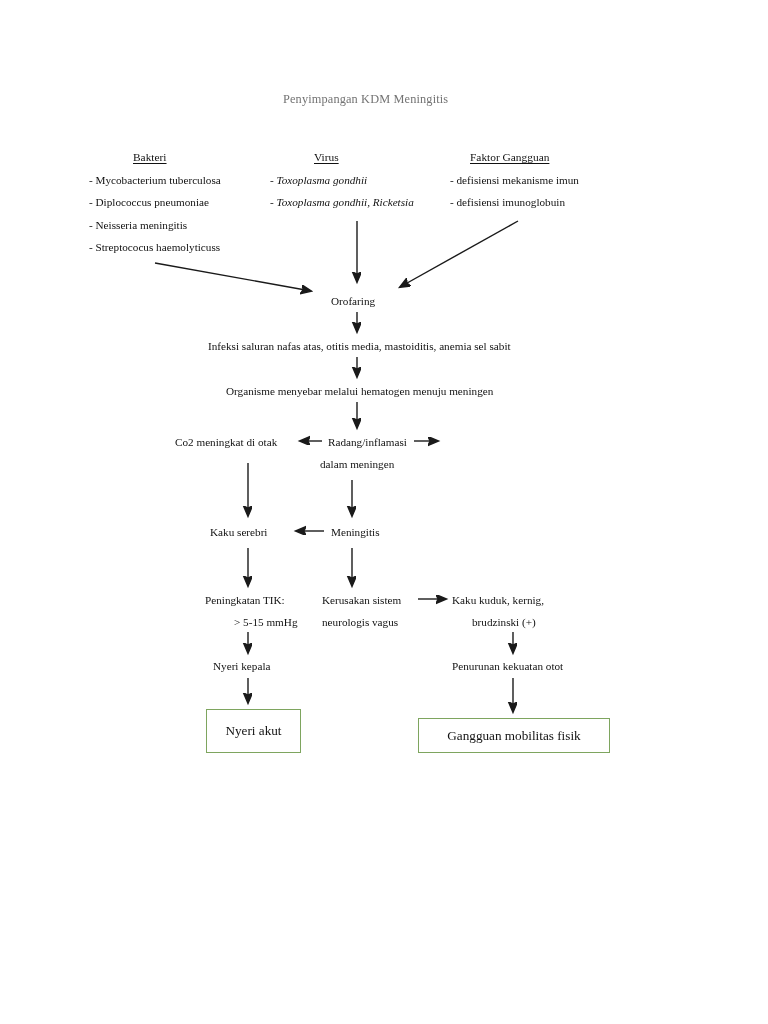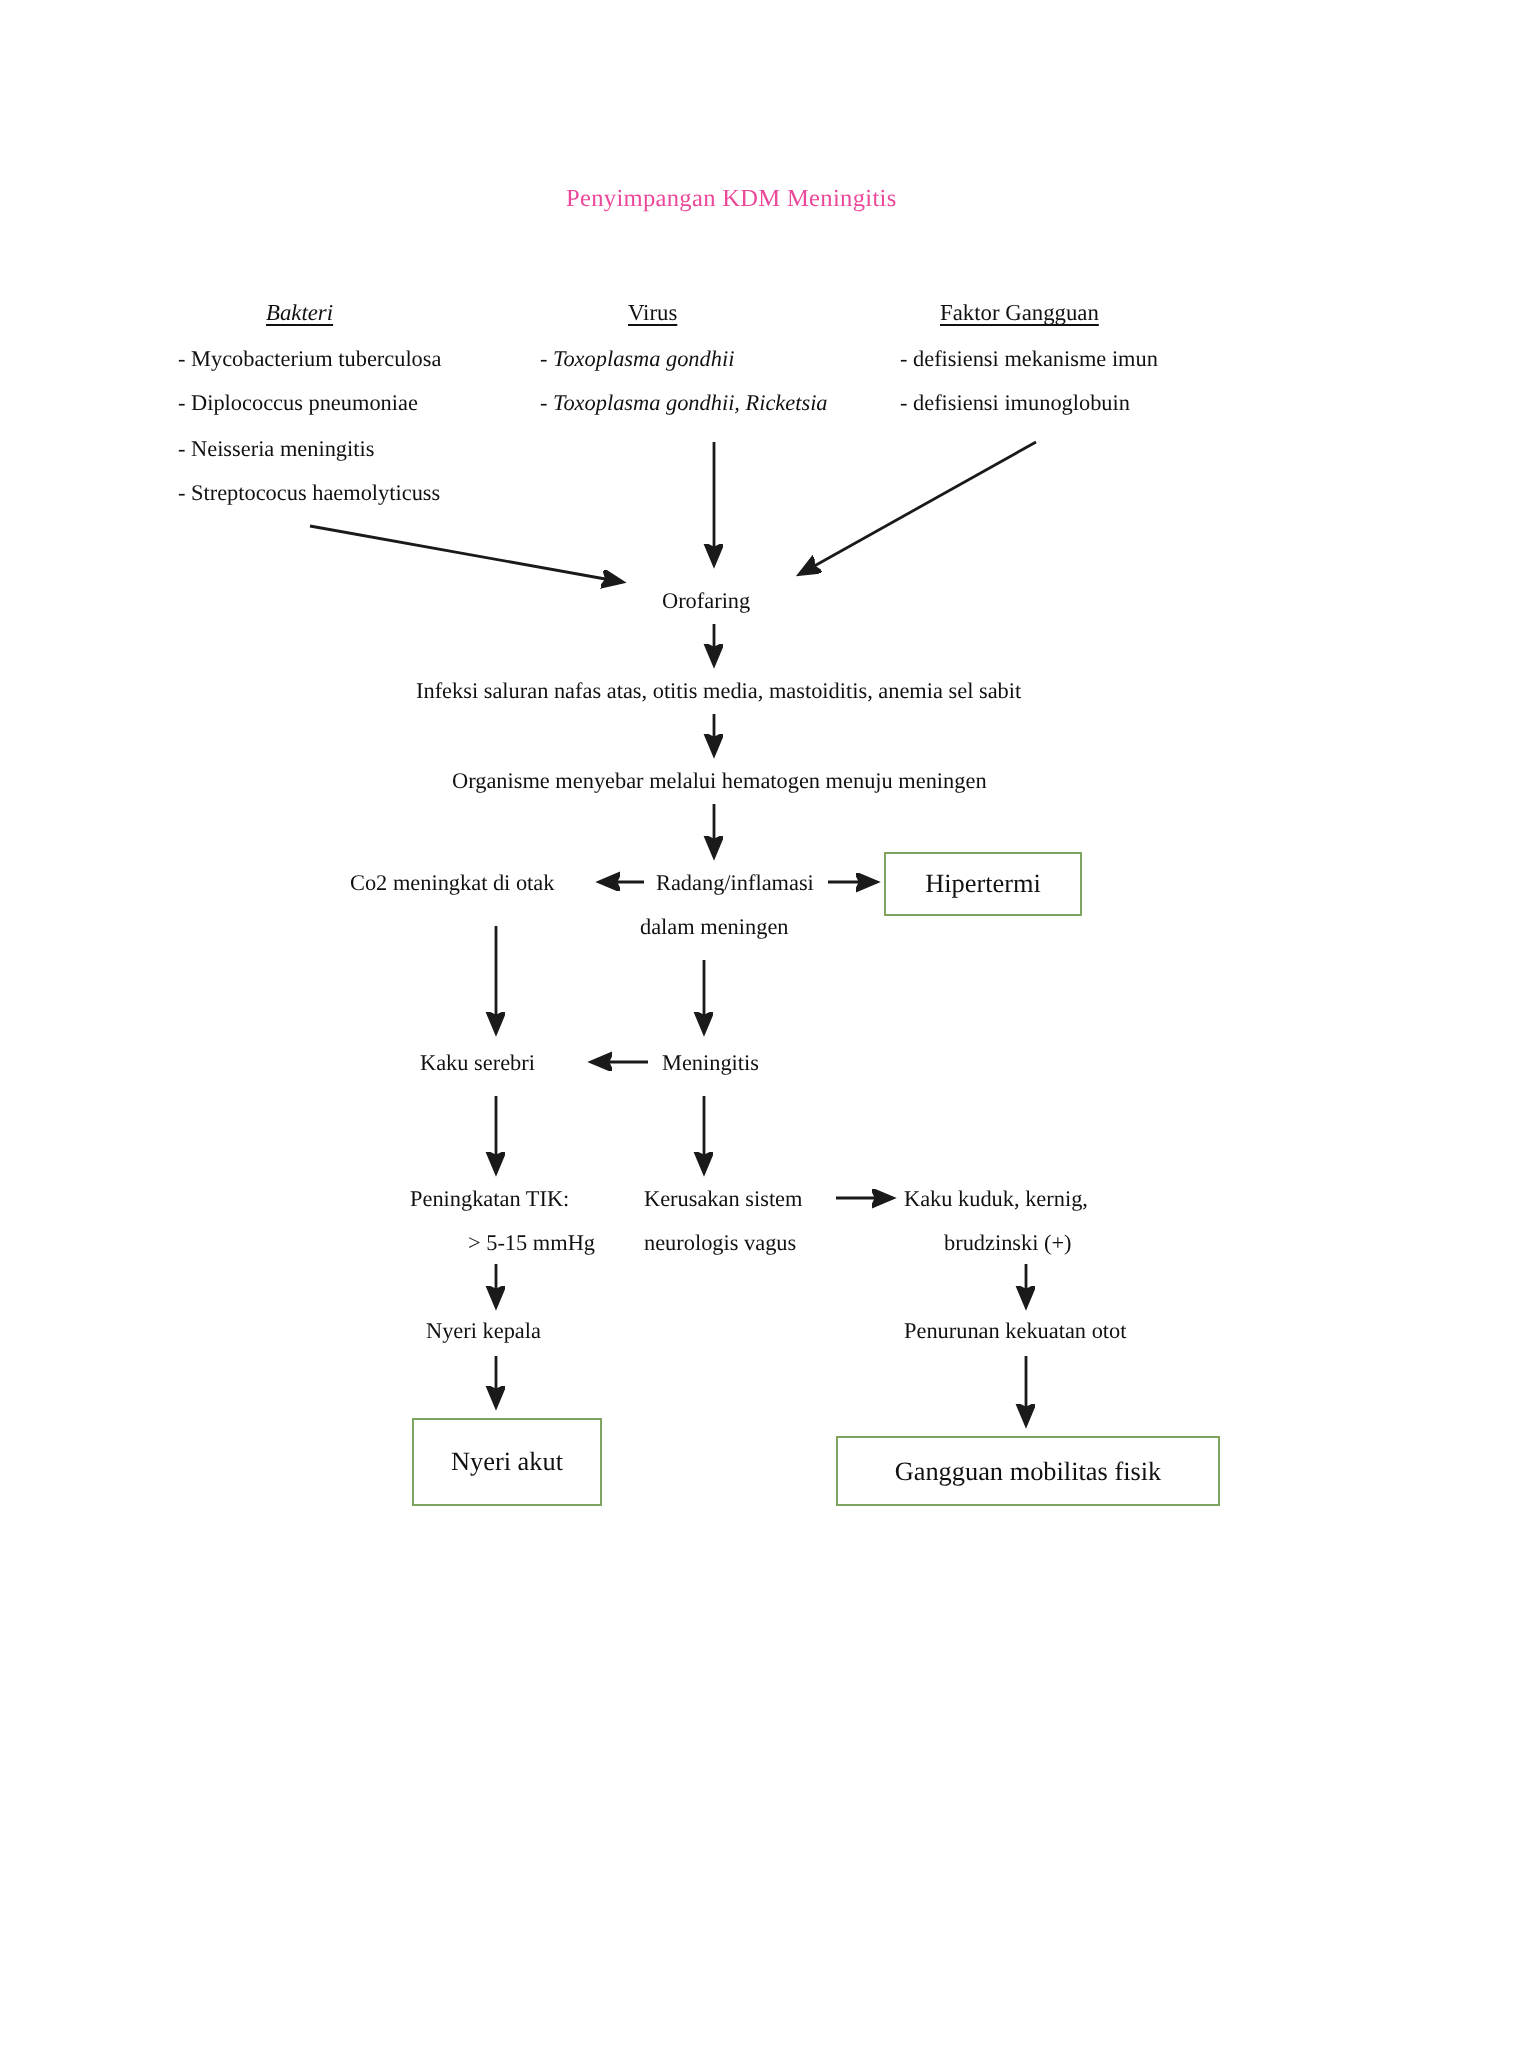--- a/index.html
+++ b/index.html
@@ -23,21 +23,21 @@
     position: absolute;
     font-size: 11.2px;
     line-height: 1.35;
     color: #111111;
     white-space: nowrap;
   }
   .title {
     position: absolute;
     font-size: 12.3px;
     letter-spacing: 0.15px;
-    color: #ec4899;
+    color: #737373;
     white-space: nowrap;
   }
   .col-head {
     position: absolute;
     font-size: 11.4px;
     text-decoration: underline;
     text-underline-offset: 2px;
     color: #111111;
     white-space: nowrap;
   }
@@ -64,21 +64,21 @@
   }
   svg.arrows line, svg.arrows path { stroke: #1a1a1a; }
 </style>
 </head>
 <body>
 
 <div id="page">
 
   <div class="title" style="left:283px; top:92px;">Penyimpangan KDM Meningitis</div>
 
-  <div class="col-head" style="left:133px; top:151px;font-style:italic;">Bakteri</div>
+  <div class="col-head" style="left:133px; top:151px;">Bakteri</div>
   <div class="node" style="left:89px; top:173px;">- Mycobacterium tuberculosa</div>
   <div class="node" style="left:89px; top:195px;">- Diplococcus pneumoniae</div>
   <div class="node" style="left:89px; top:218px;">- Neisseria meningitis</div>
   <div class="node" style="left:89px; top:240px;">- Streptococus haemolyticuss</div>
 
   <div class="col-head" style="left:314px; top:151px;">Virus</div>
   <div class="node italic" style="left:270px; top:173px;">- Toxoplasma gondhii</div>
   <div class="node italic" style="left:270px; top:195px;">- Toxoplasma gondhii,  Ricketsia</div>
 
   <div class="col-head" style="left:470px; top:151px;">Faktor Gangguan</div>
@@ -89,23 +89,20 @@
 
   <div class="node" style="left:208px; top:339px;">Infeksi saluran nafas atas, otitis media, mastoiditis, anemia sel sabit</div>
 
   <div class="node" style="left:226px; top:384px;">Organisme menyebar melalui hematogen menuju meningen</div>
 
   <div class="node" style="left:175px; top:435px;">Co2 meningkat di otak</div>
 
   <div class="node" style="left:328px; top:435px;">Radang/inflamasi</div>
   <div class="node" style="left:320px; top:457px;">dalam meningen</div>
 
-  <div class="greenbox" style="left:442px; top:426px; width:99px; height:32px;">
-    <span>Hipertermi</span>
-  </div>
 
   <div class="node" style="left:210px; top:525px;">Kaku serebri</div>
   <div class="node" style="left:331px; top:525px;">Meningitis</div>
 
   <div class="node" style="left:205px; top:593px;">Peningkatan TIK:</div>
   <div class="node" style="left:214px; top:615px;margin-left:20px;">&gt; 5-15 mmHg</div>
 
   <div class="node" style="left:322px; top:593px;">Kerusakan sistem</div>
   <div class="node" style="left:322px; top:615px;">neurologis vagus</div>
 

